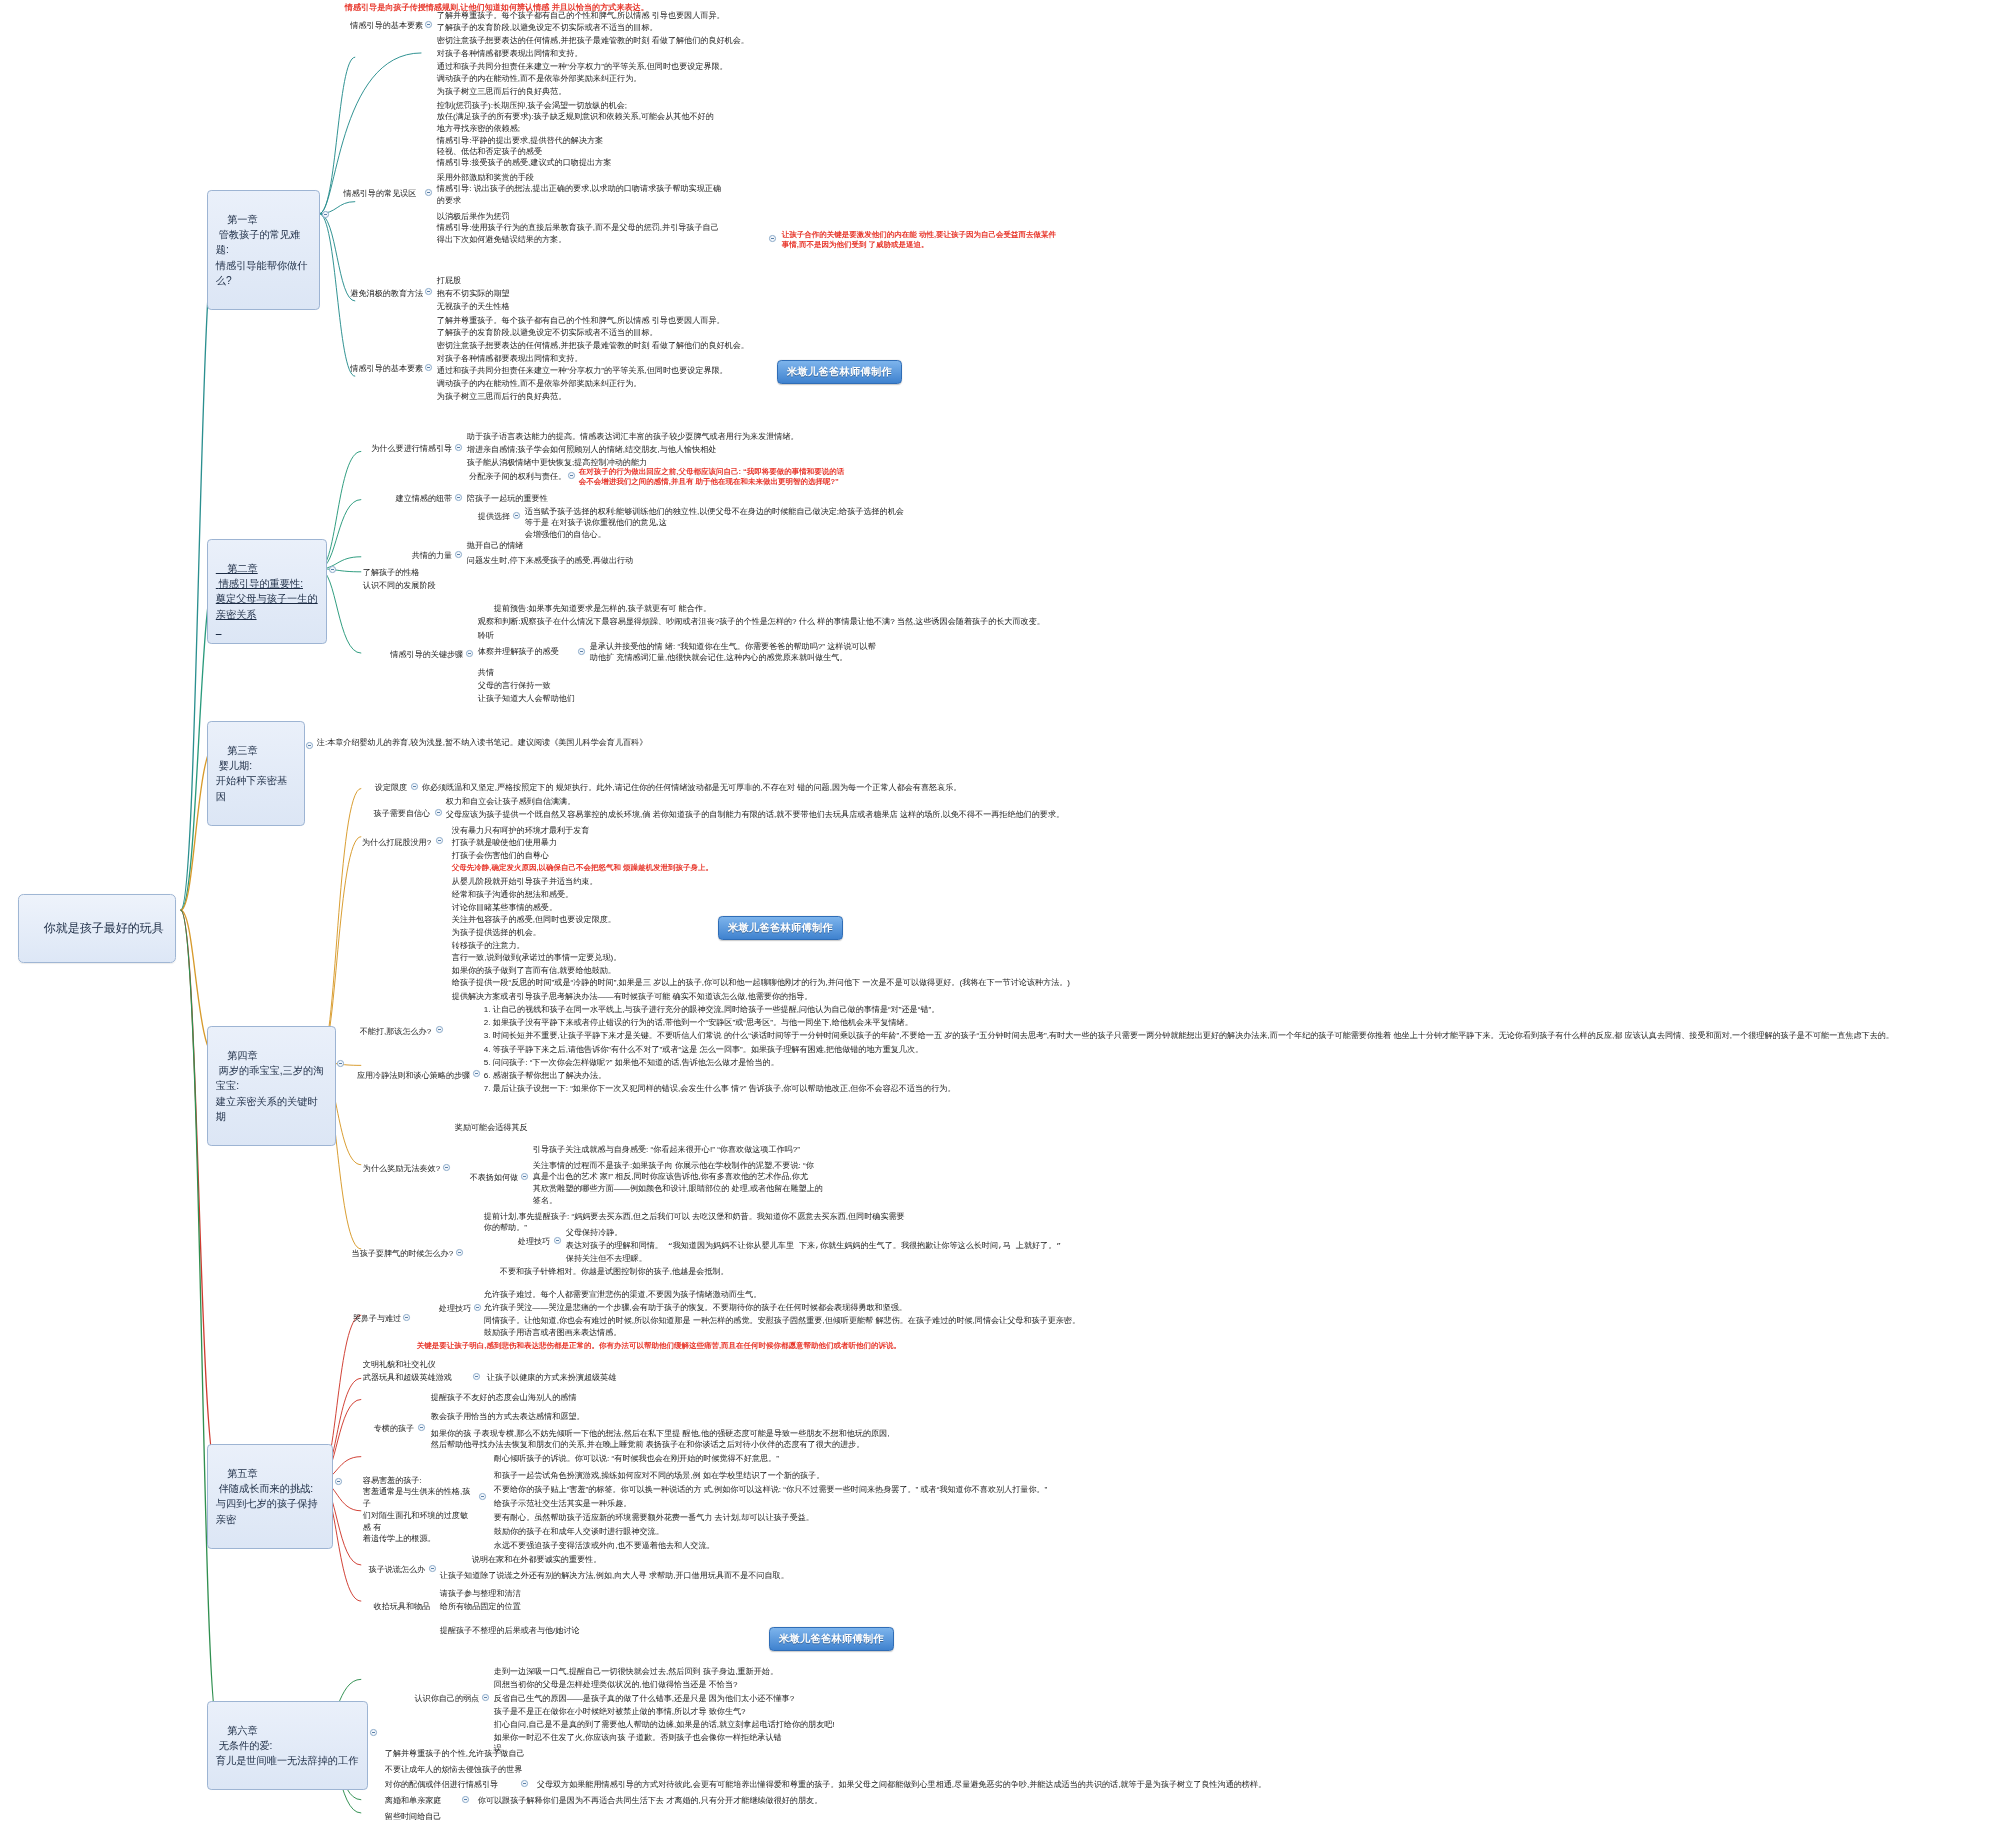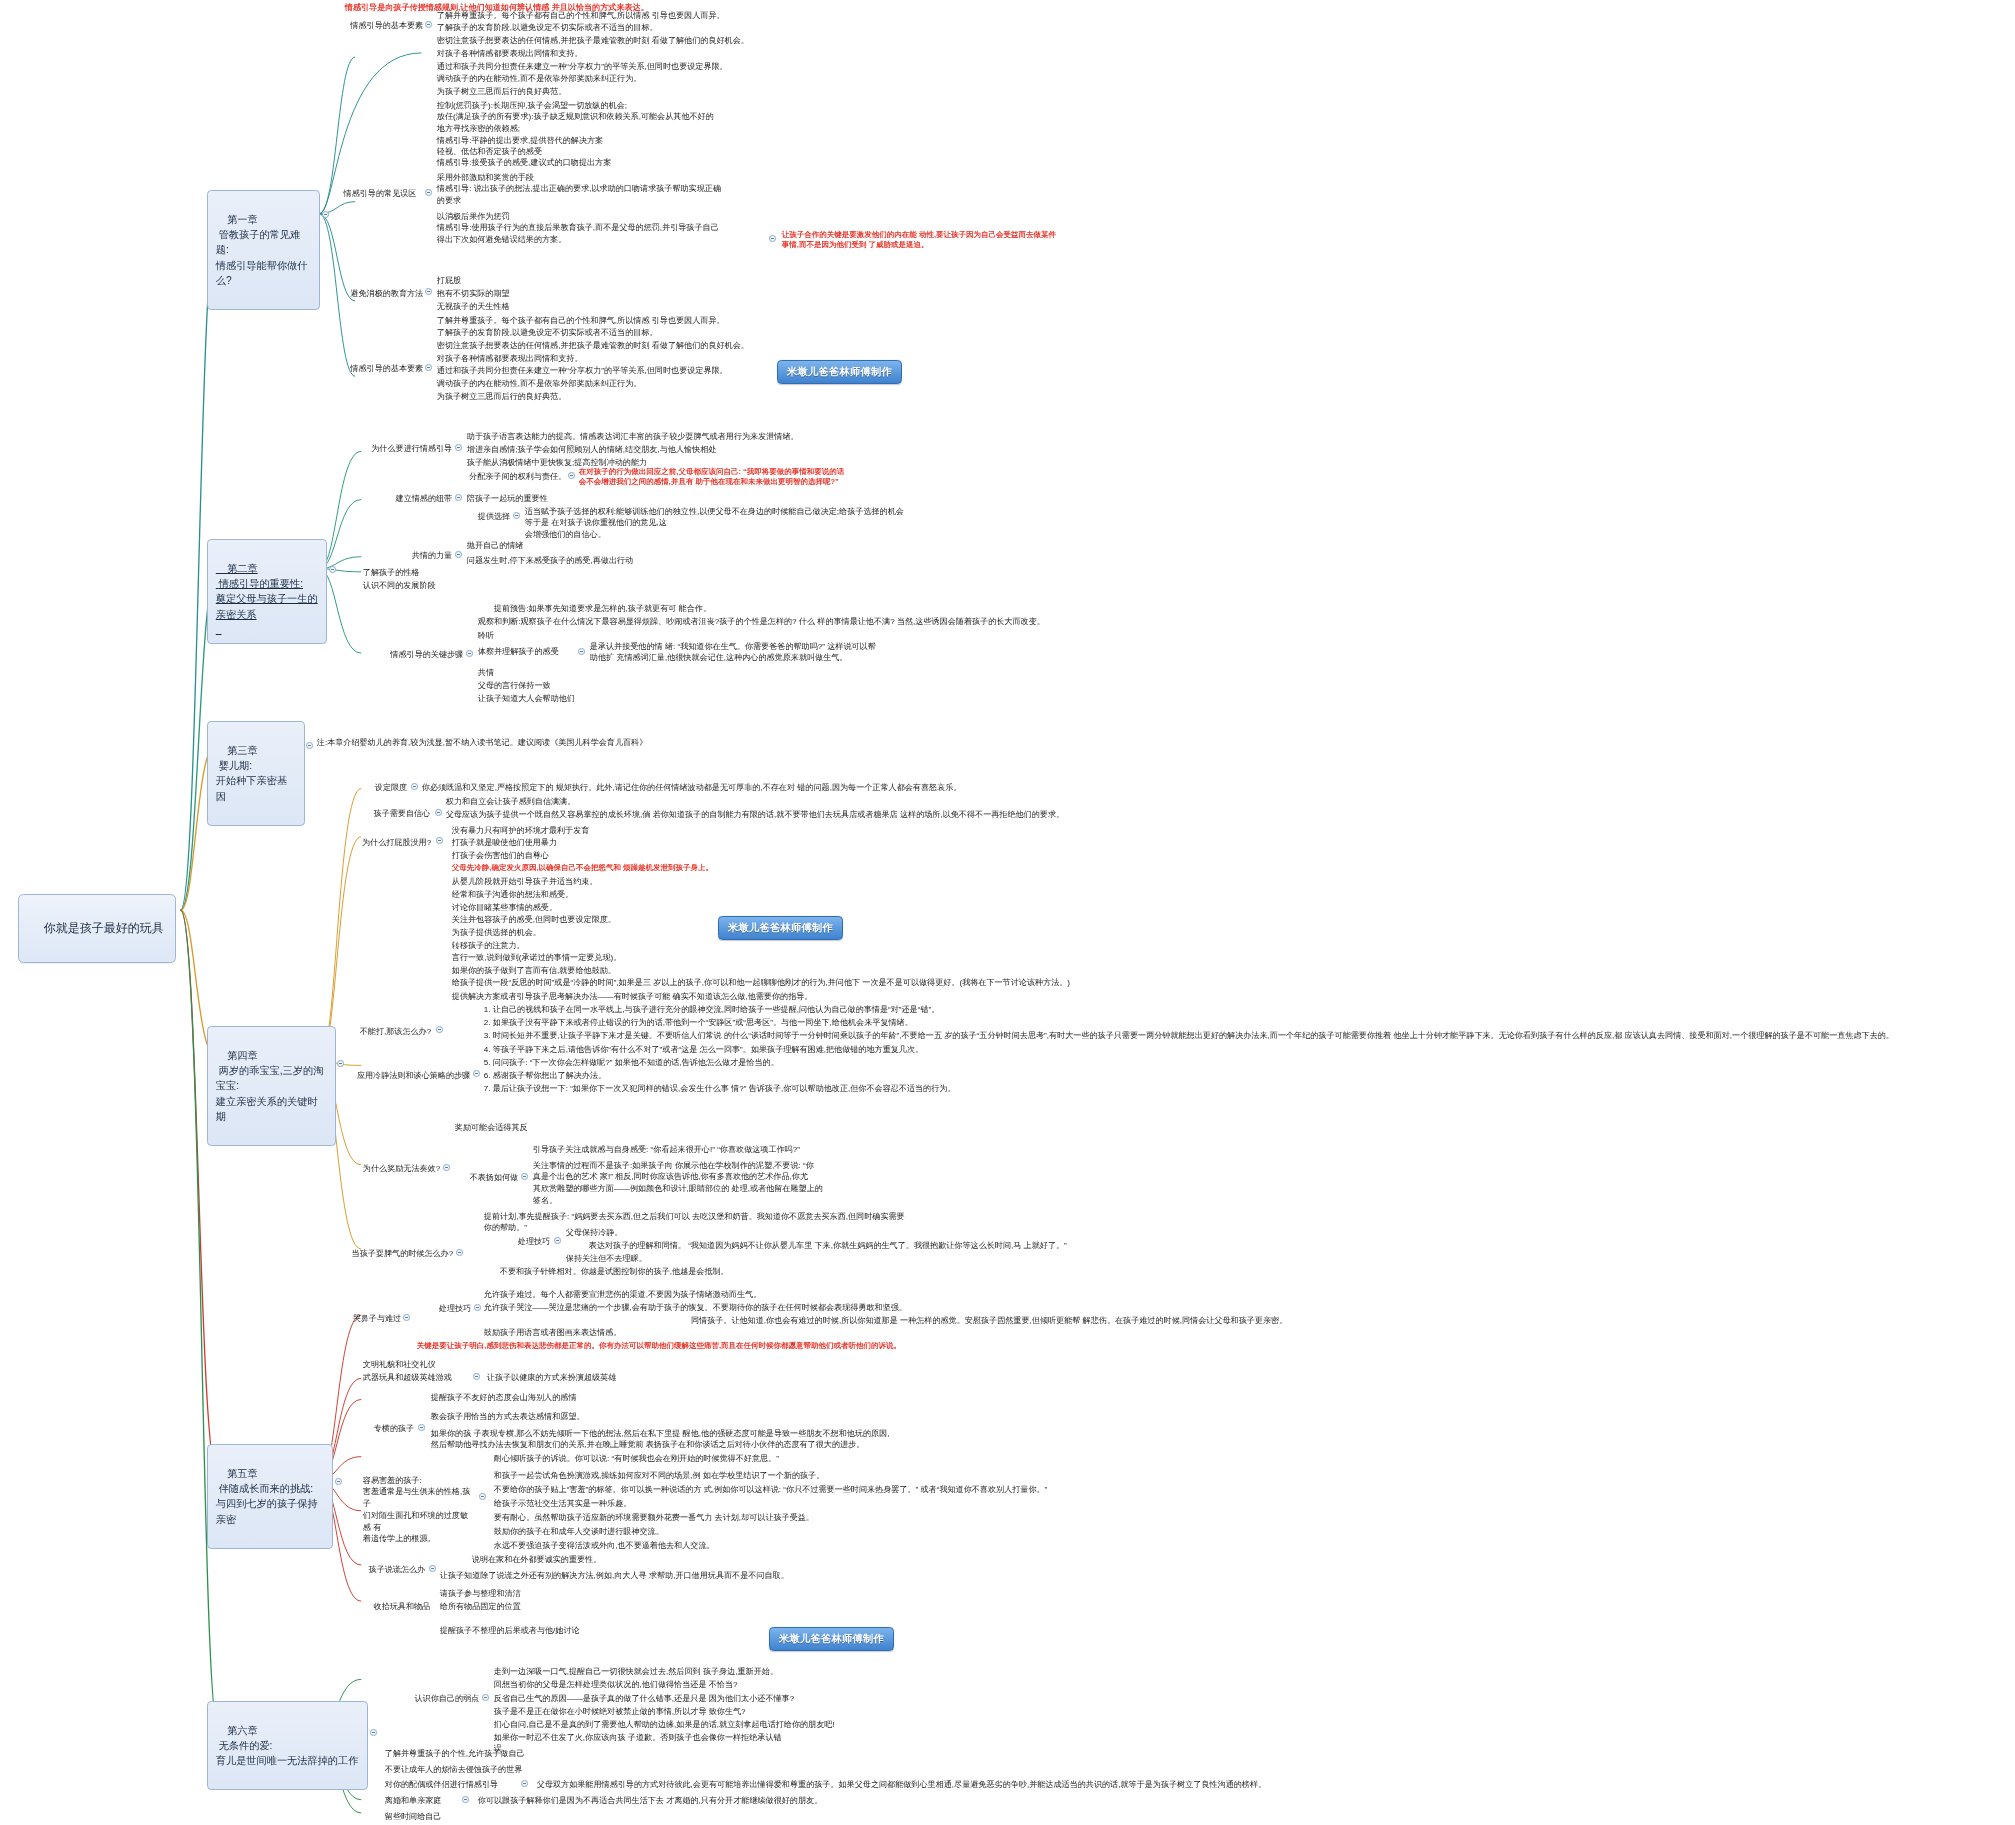--- a/index.html
+++ b/index.html
@@ -310,42 +310,42 @@
 真是个出色的艺术 家!” 相反,同时你应该告诉他,你有多喜欢他的艺术作品,你尤
 其欣赏雕塑的哪些方面——例如颜色和设计,眼睛部位的 处理,或者他留在雕塑上的
 签名。</span></div>
 
   <div class="node branch" style="left:341px; top:1247px; width:114px; text-align:right;"><span>当孩子耍脾气的时候怎么办?</span></div>
   <div class="toggle" style="left:456px; top:1249px;"></div>
   <div class="node" style="left:482px; top:1210px; width:433px;"><span>提前计划,事先提醒孩子: “妈妈要去买东西,但之后我们可以 去吃汉堡和奶昔。我知道你不愿意去买东西,但同时确实需要 你的帮助。”</span></div>
   <div class="node" style="left:497px; top:1235px; width:55px; text-align:right;"><span>处理技巧</span></div>
   <div class="toggle" style="left:554px; top:1237px;"></div>
   <div class="node" style="left:564px; top:1226px; width:181px;"><span>父母保持冷静。</span></div>
-  <div class="node" style="left:587px; top:1239px; width:542px;"><span>表达对孩子的理解和同情。 “我知道因为妈妈不让你从婴儿车里 下来,你就生妈妈的生气了。我很抱歉让你等这么长时间,马 上就好了。”</span></div>
+  <div class="node" style="left:564px; top:1239px; width:542px;font-family:Liberation Mono, monospace;"><span>表达对孩子的理解和同情。 “我知道因为妈妈不让你从婴儿车里 下来,你就生妈妈的生气了。我很抱歉让你等这么长时间,马 上就好了。”</span></div>
   <div class="node" style="left:564px; top:1252px; width:193px;"><span>保持关注但不去理睬。</span></div>
   <div class="node" style="left:498px; top:1265px; width:385px;"><span>不要和孩子针锋相对。你越是试图控制你的孩子,他越是会抵制。</span></div>
 
   <div class="badge" style="left:718px; top:916px;">
     <span>米墩儿爸爸林师傅制作</span>
   </div>
 
   <div class="node chapter" style="left:207px; top:1444px; width:126px;">
     <span>第五章
  伴随成长而来的挑战:
 与四到七岁的孩子保持亲密</span>
   </div>
   <div class="toggle" style="left:335px; top:1478px;"></div>
 
   <div class="node branch" style="left:340px; top:1312px; width:63px; text-align:right;"><span>哭鼻子与难过</span></div>
   <div class="toggle" style="left:403px; top:1314px;"></div>
   <div class="node" style="left:415px; top:1302px; width:58px; text-align:right;"><span>处理技巧</span></div>
   <div class="toggle" style="left:474px; top:1304px;"></div>
   <div class="node" style="left:482px; top:1288px; width:433px;"><span>允许孩子难过。每个人都需要宣泄悲伤的渠道,不要因为孩子情绪激动而生气。</span></div>
   <div class="node" style="left:482px; top:1301px; width:807px;"><span>允许孩子哭泣——哭泣是悲痛的一个步骤,会有助于孩子的恢复。不要期待你的孩子在任何时候都会表现得勇敢和坚强。</span></div>
-  <div class="node" style="left:482px; top:1314px; width:807px;text-align:right;"><span>同情孩子。让他知道,你也会有难过的时候,所以你知道那是 一种怎样的感觉。安慰孩子固然重要,但倾听更能帮 解悲伤。在孩子难过的时候,同情会让父母和孩子更亲密。</span></div>
+  <div class="node" style="left:482px; top:1314px; width:807px;"><span>同情孩子。让他知道,你也会有难过的时候,所以你知道那是 一种怎样的感觉。安慰孩子固然重要,但倾听更能帮 解悲伤。在孩子难过的时候,同情会让父母和孩子更亲密。</span></div>
   <div class="node" style="left:482px; top:1326px; width:313px;"><span>鼓励孩子用语言或者图画来表达情感。</span></div>
   <div class="node red" style="left:415px; top:1340px; width:939px; font-size:7.5px;"><span>关键是要让孩子明白,感到悲伤和表达悲伤都是正常的。你有办法可以帮助他们缓解这些痛苦,而且在任何时候你都愿意帮助他们或者听他们的诉说。</span></div>
 
   <div class="node" style="left:361px; top:1358px; width:157px;"><span>文明礼貌和社交礼仪</span></div>
   <div class="node branch" style="left:361px; top:1371px; width:112px;"><span>武器玩具和超级英雄游戏</span></div>
   <div class="toggle" style="left:473px; top:1373px;"></div>
   <div class="node" style="left:485px; top:1371px; width:241px;"><span>让孩子以健康的方式来扮演超级英雄</span></div>
 
   <div class="node branch" style="left:361px; top:1422px; width:55px; text-align:right;"><span>专横的孩子</span></div>
   <div class="toggle" style="left:418px; top:1424px;"></div>

